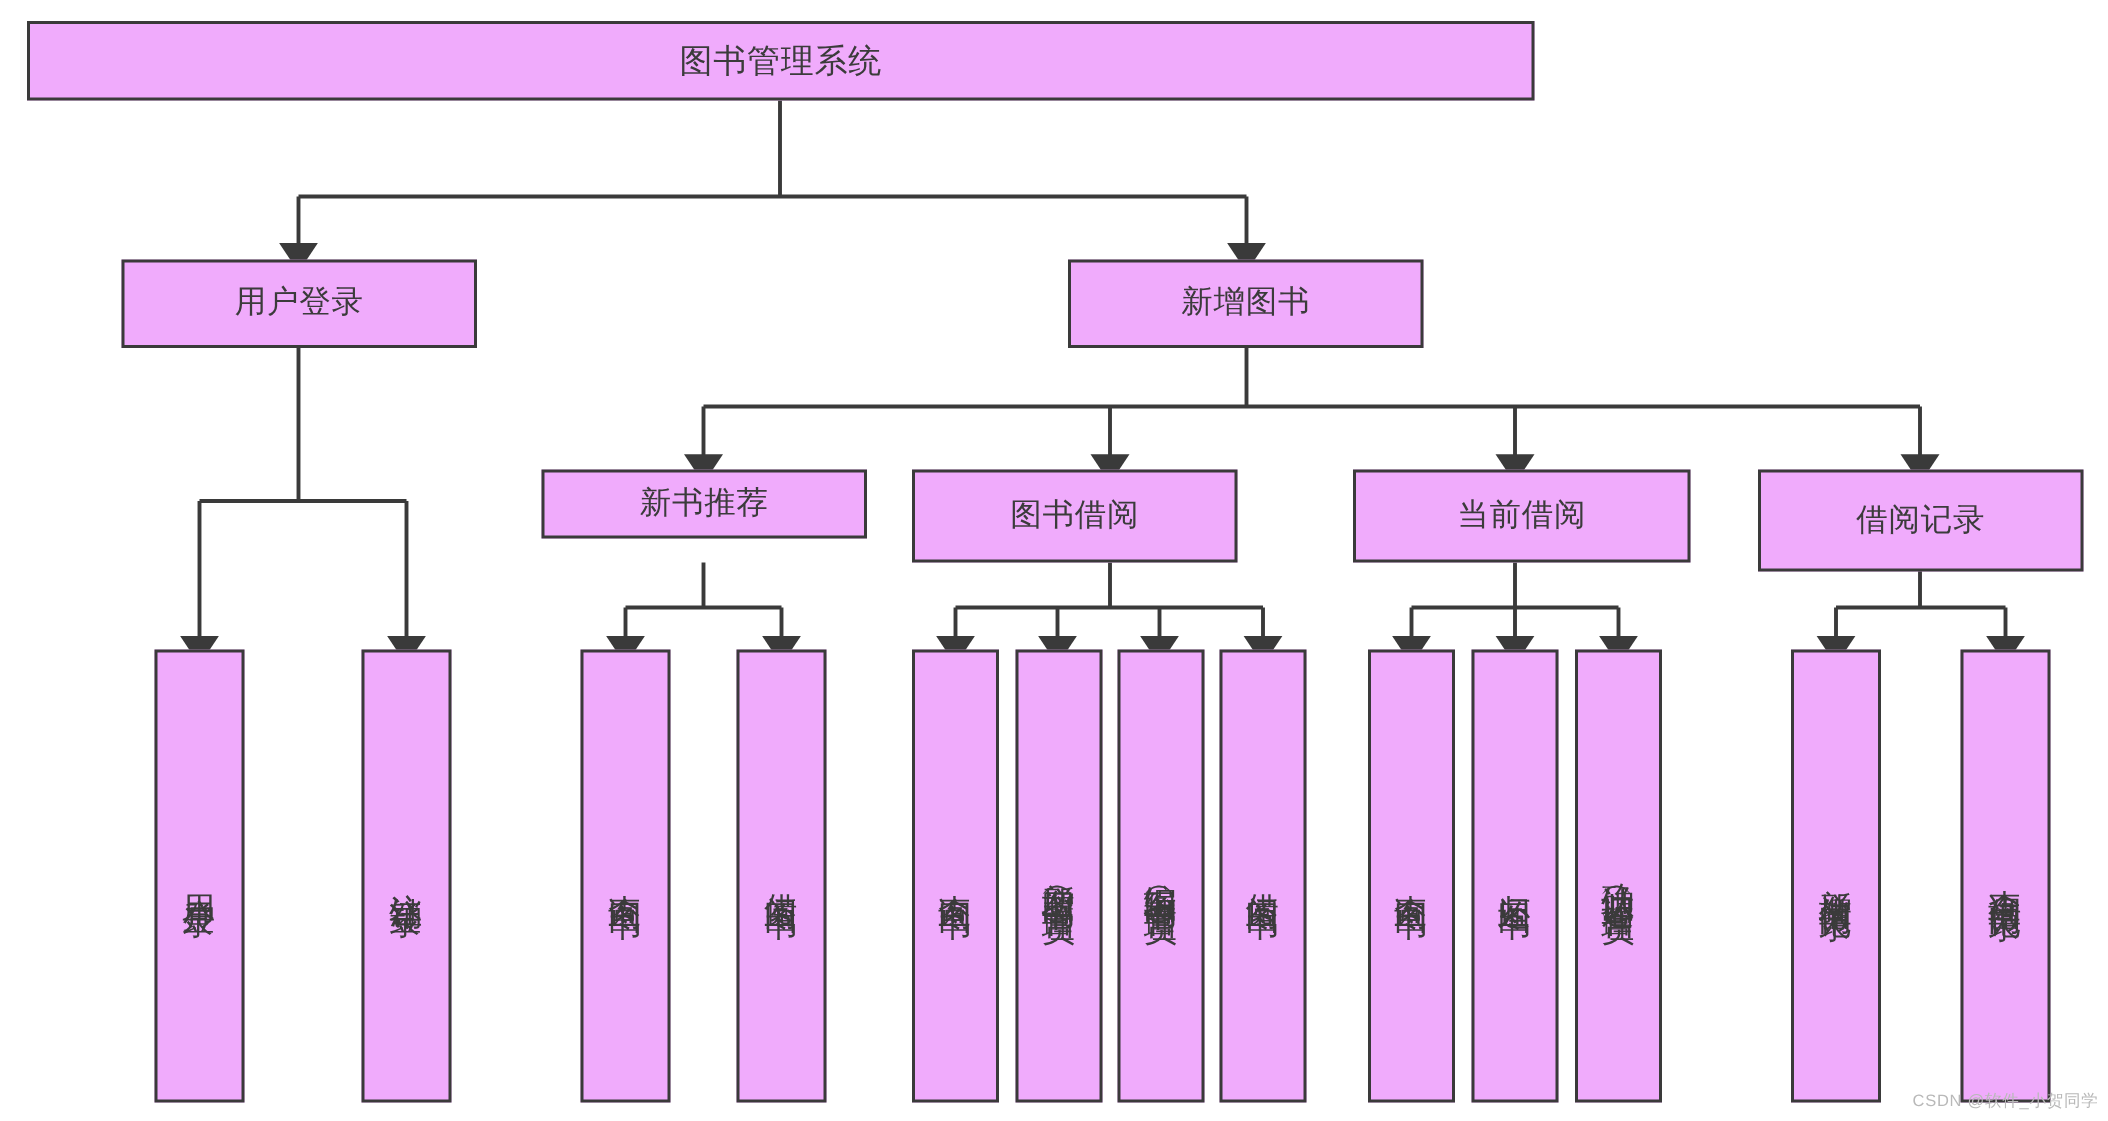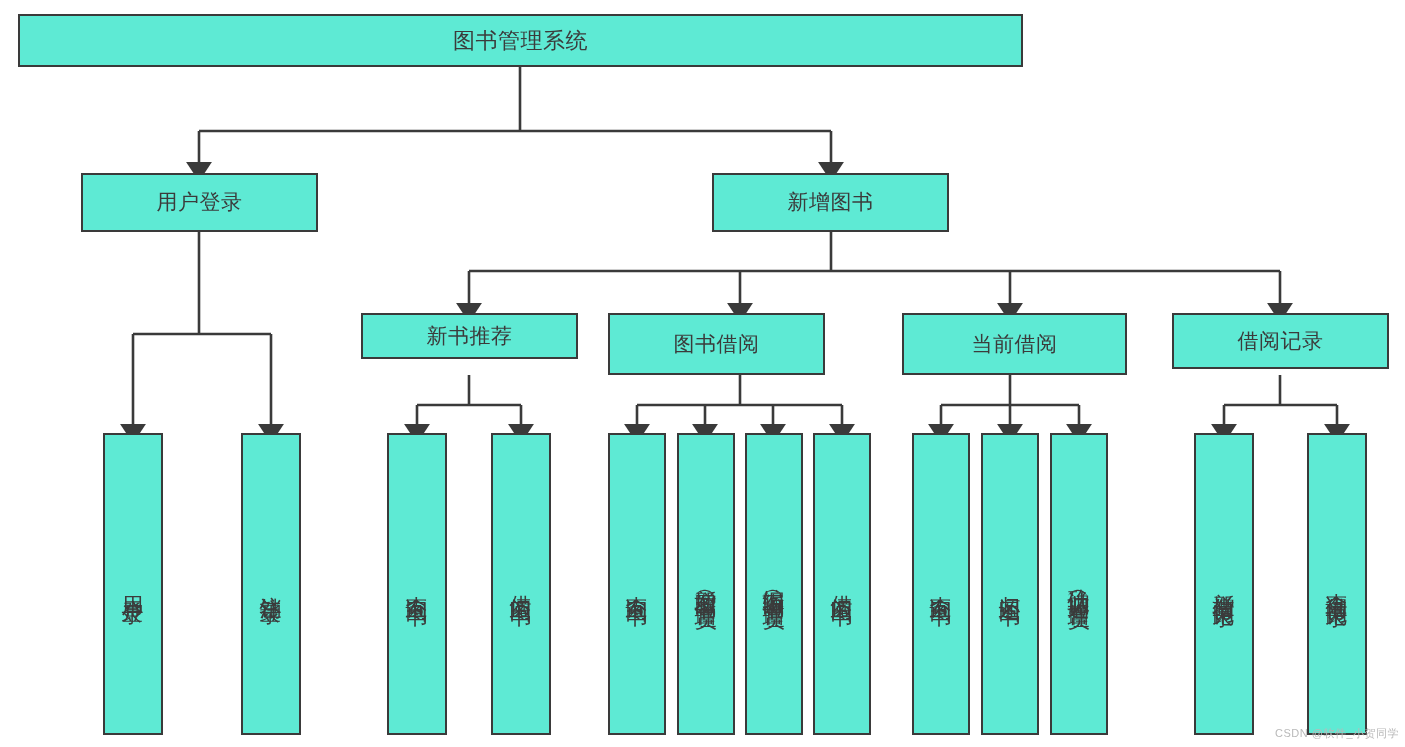--- a/index.html
+++ b/index.html
@@ -22,21 +22,21 @@
     left: 0;
     top: 0;
     width: 1405px;
     height: 747px;
     pointer-events: none;
   }
   .node {
     position: absolute;
     box-sizing: border-box;
     border: 2.5px solid #3a3a3a;
-    background: #5eead4;
+    background: #f0abfc;
     display: flex;
     align-items: center;
     justify-content: center;
     color: #3b3b3b;
   }
   .node .label {
     display: block;
     text-align: center;
     line-height: 1.18;
     letter-spacing: 0.5px;
@@ -139,21 +139,21 @@
 
   <div class="node horiz" style="left:361px; top:313px; width:217px; height:46px;">
     <span class="label">新书推荐</span>
   </div>
   <div class="node horiz" style="left:608px; top:313px; width:217px; height:62px;">
     <span class="label">图书借阅</span>
   </div>
   <div class="node horiz" style="left:902px; top:313px; width:225px; height:62px;">
     <span class="label">当前借阅</span>
   </div>
-  <div class="node horiz" style="left:1172px; top:313px; width:217px; height:56px;">
+  <div class="node horiz" style="left:1172px; top:313px; width:217px; height:68px;">
     <span class="label">借阅记录</span>
   </div>
 
   <div class="node vert" style="left:103px; top:433px; width:60px; height:302px;">
     <span class="label">用户登录</span>
   </div>
   <div class="node vert" style="left:241px; top:433px; width:60px; height:302px;">
     <span class="label">注销登录</span>
   </div>
 

